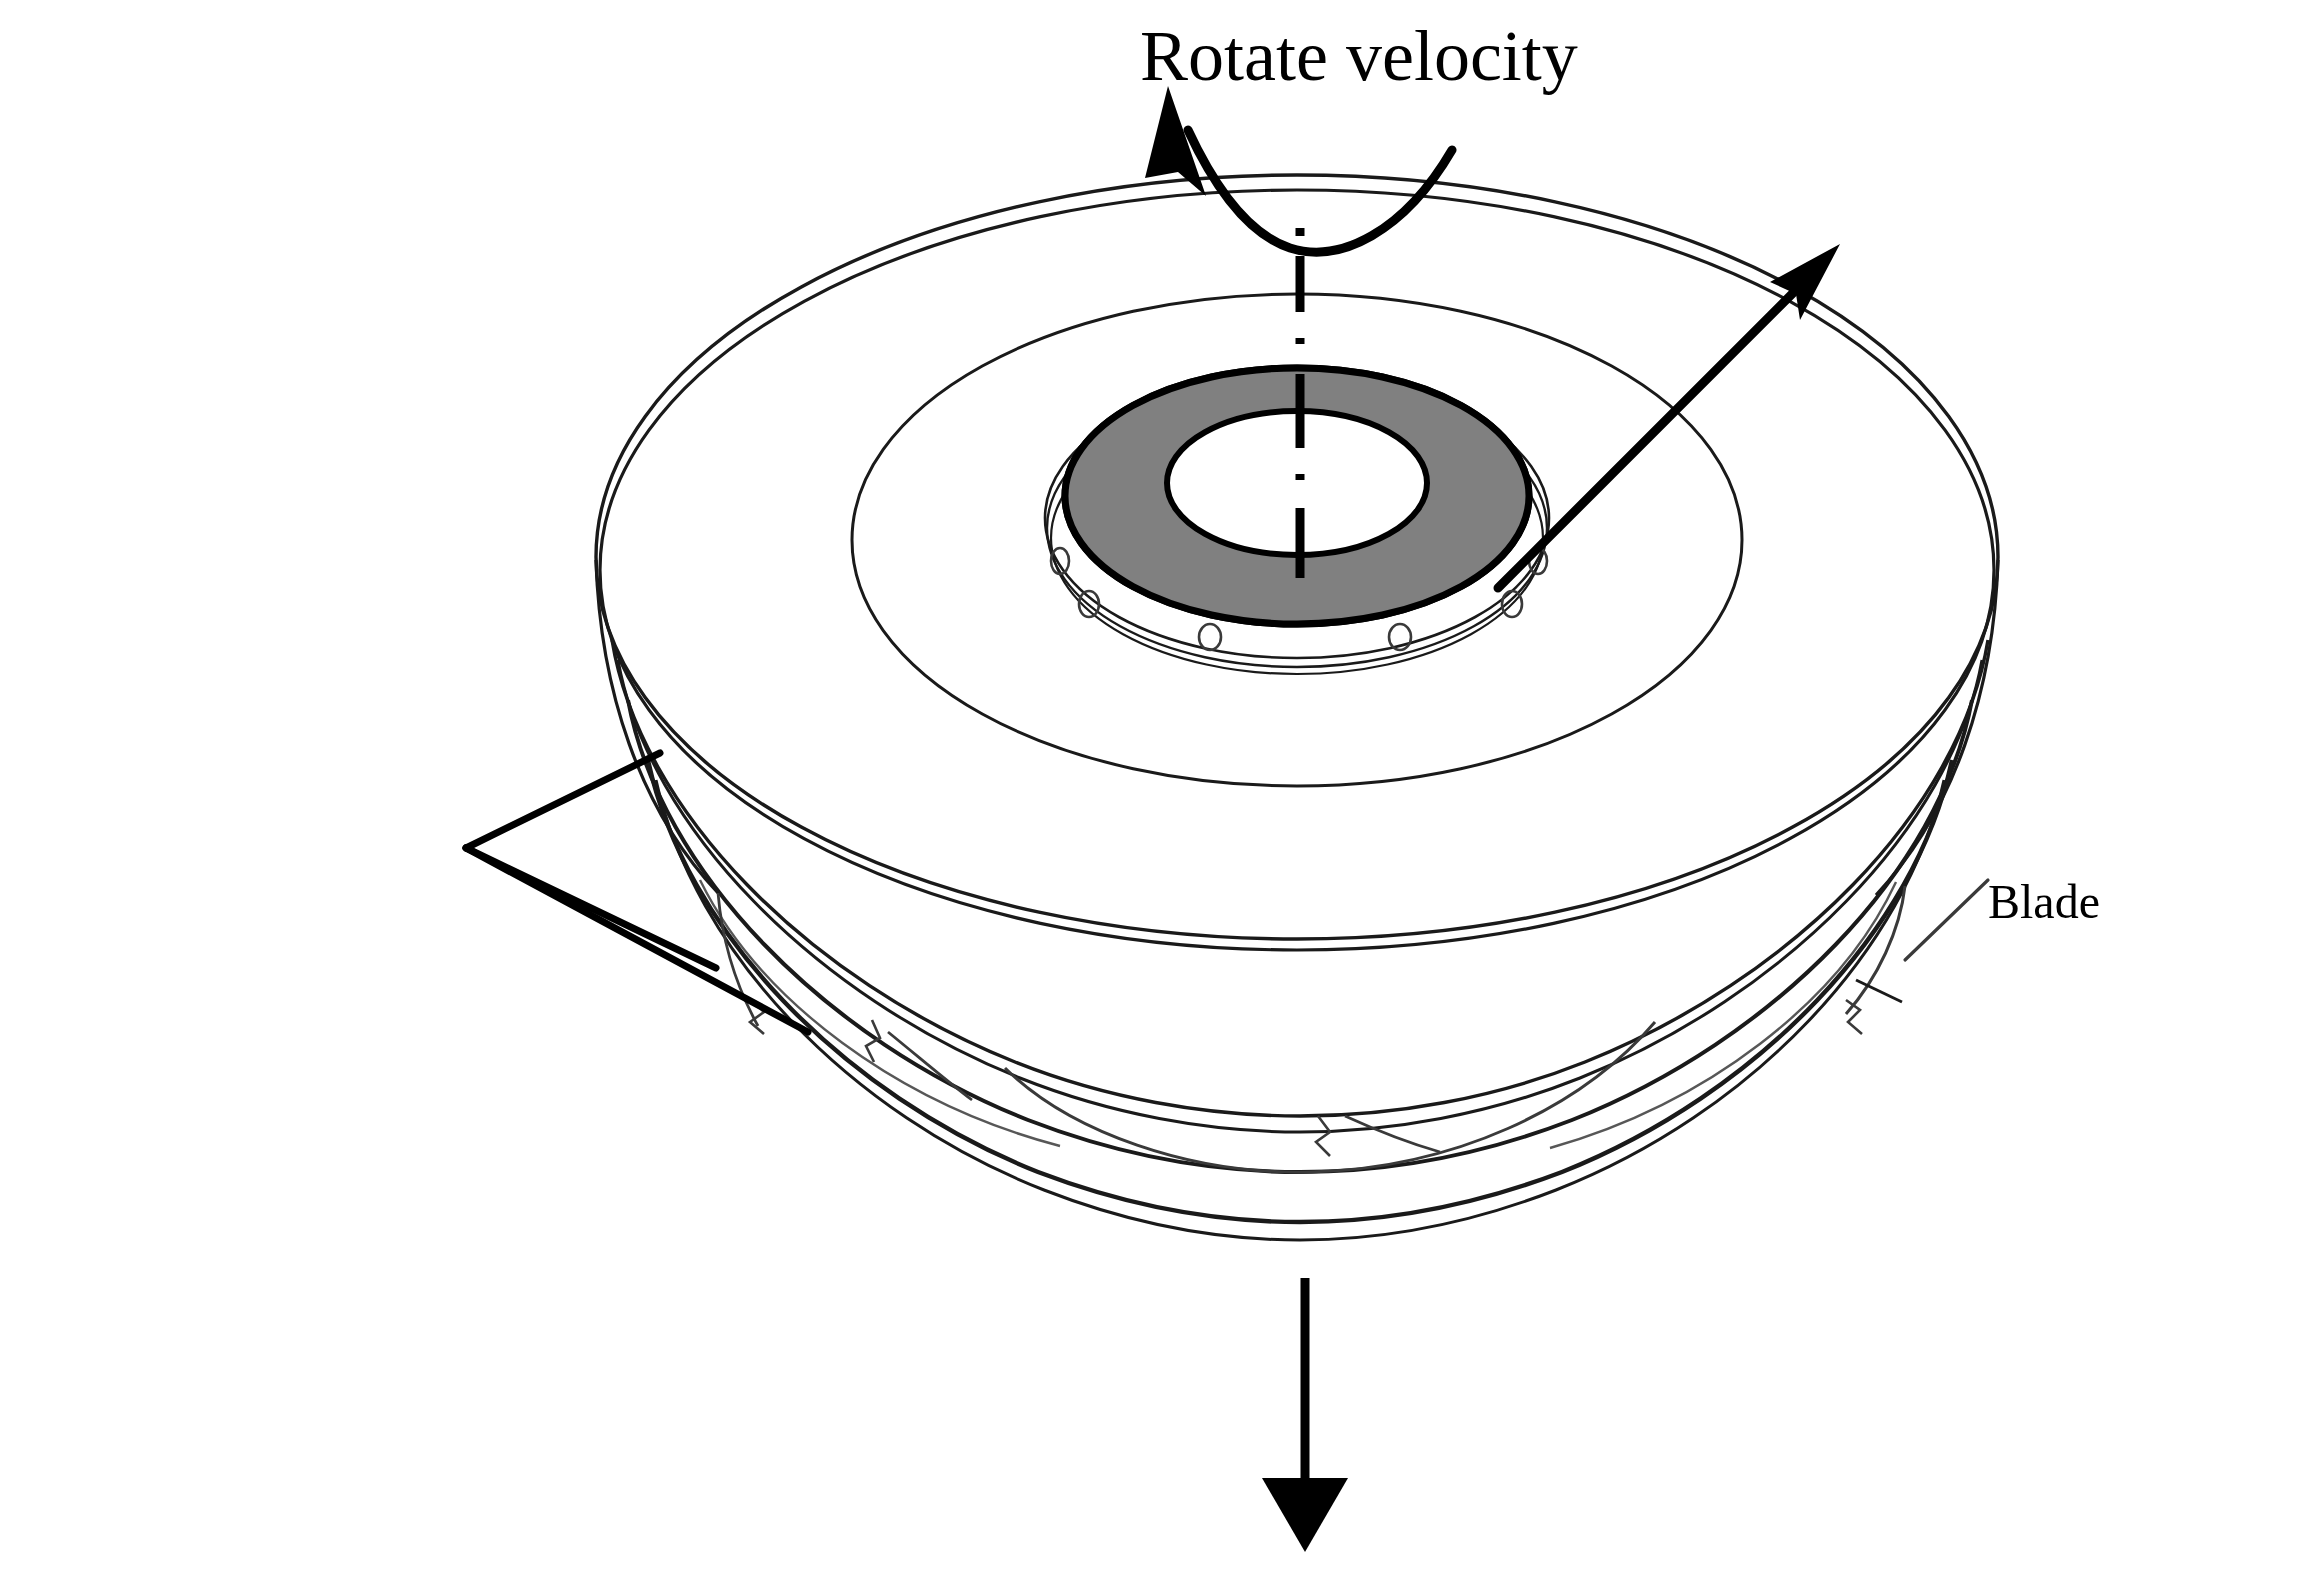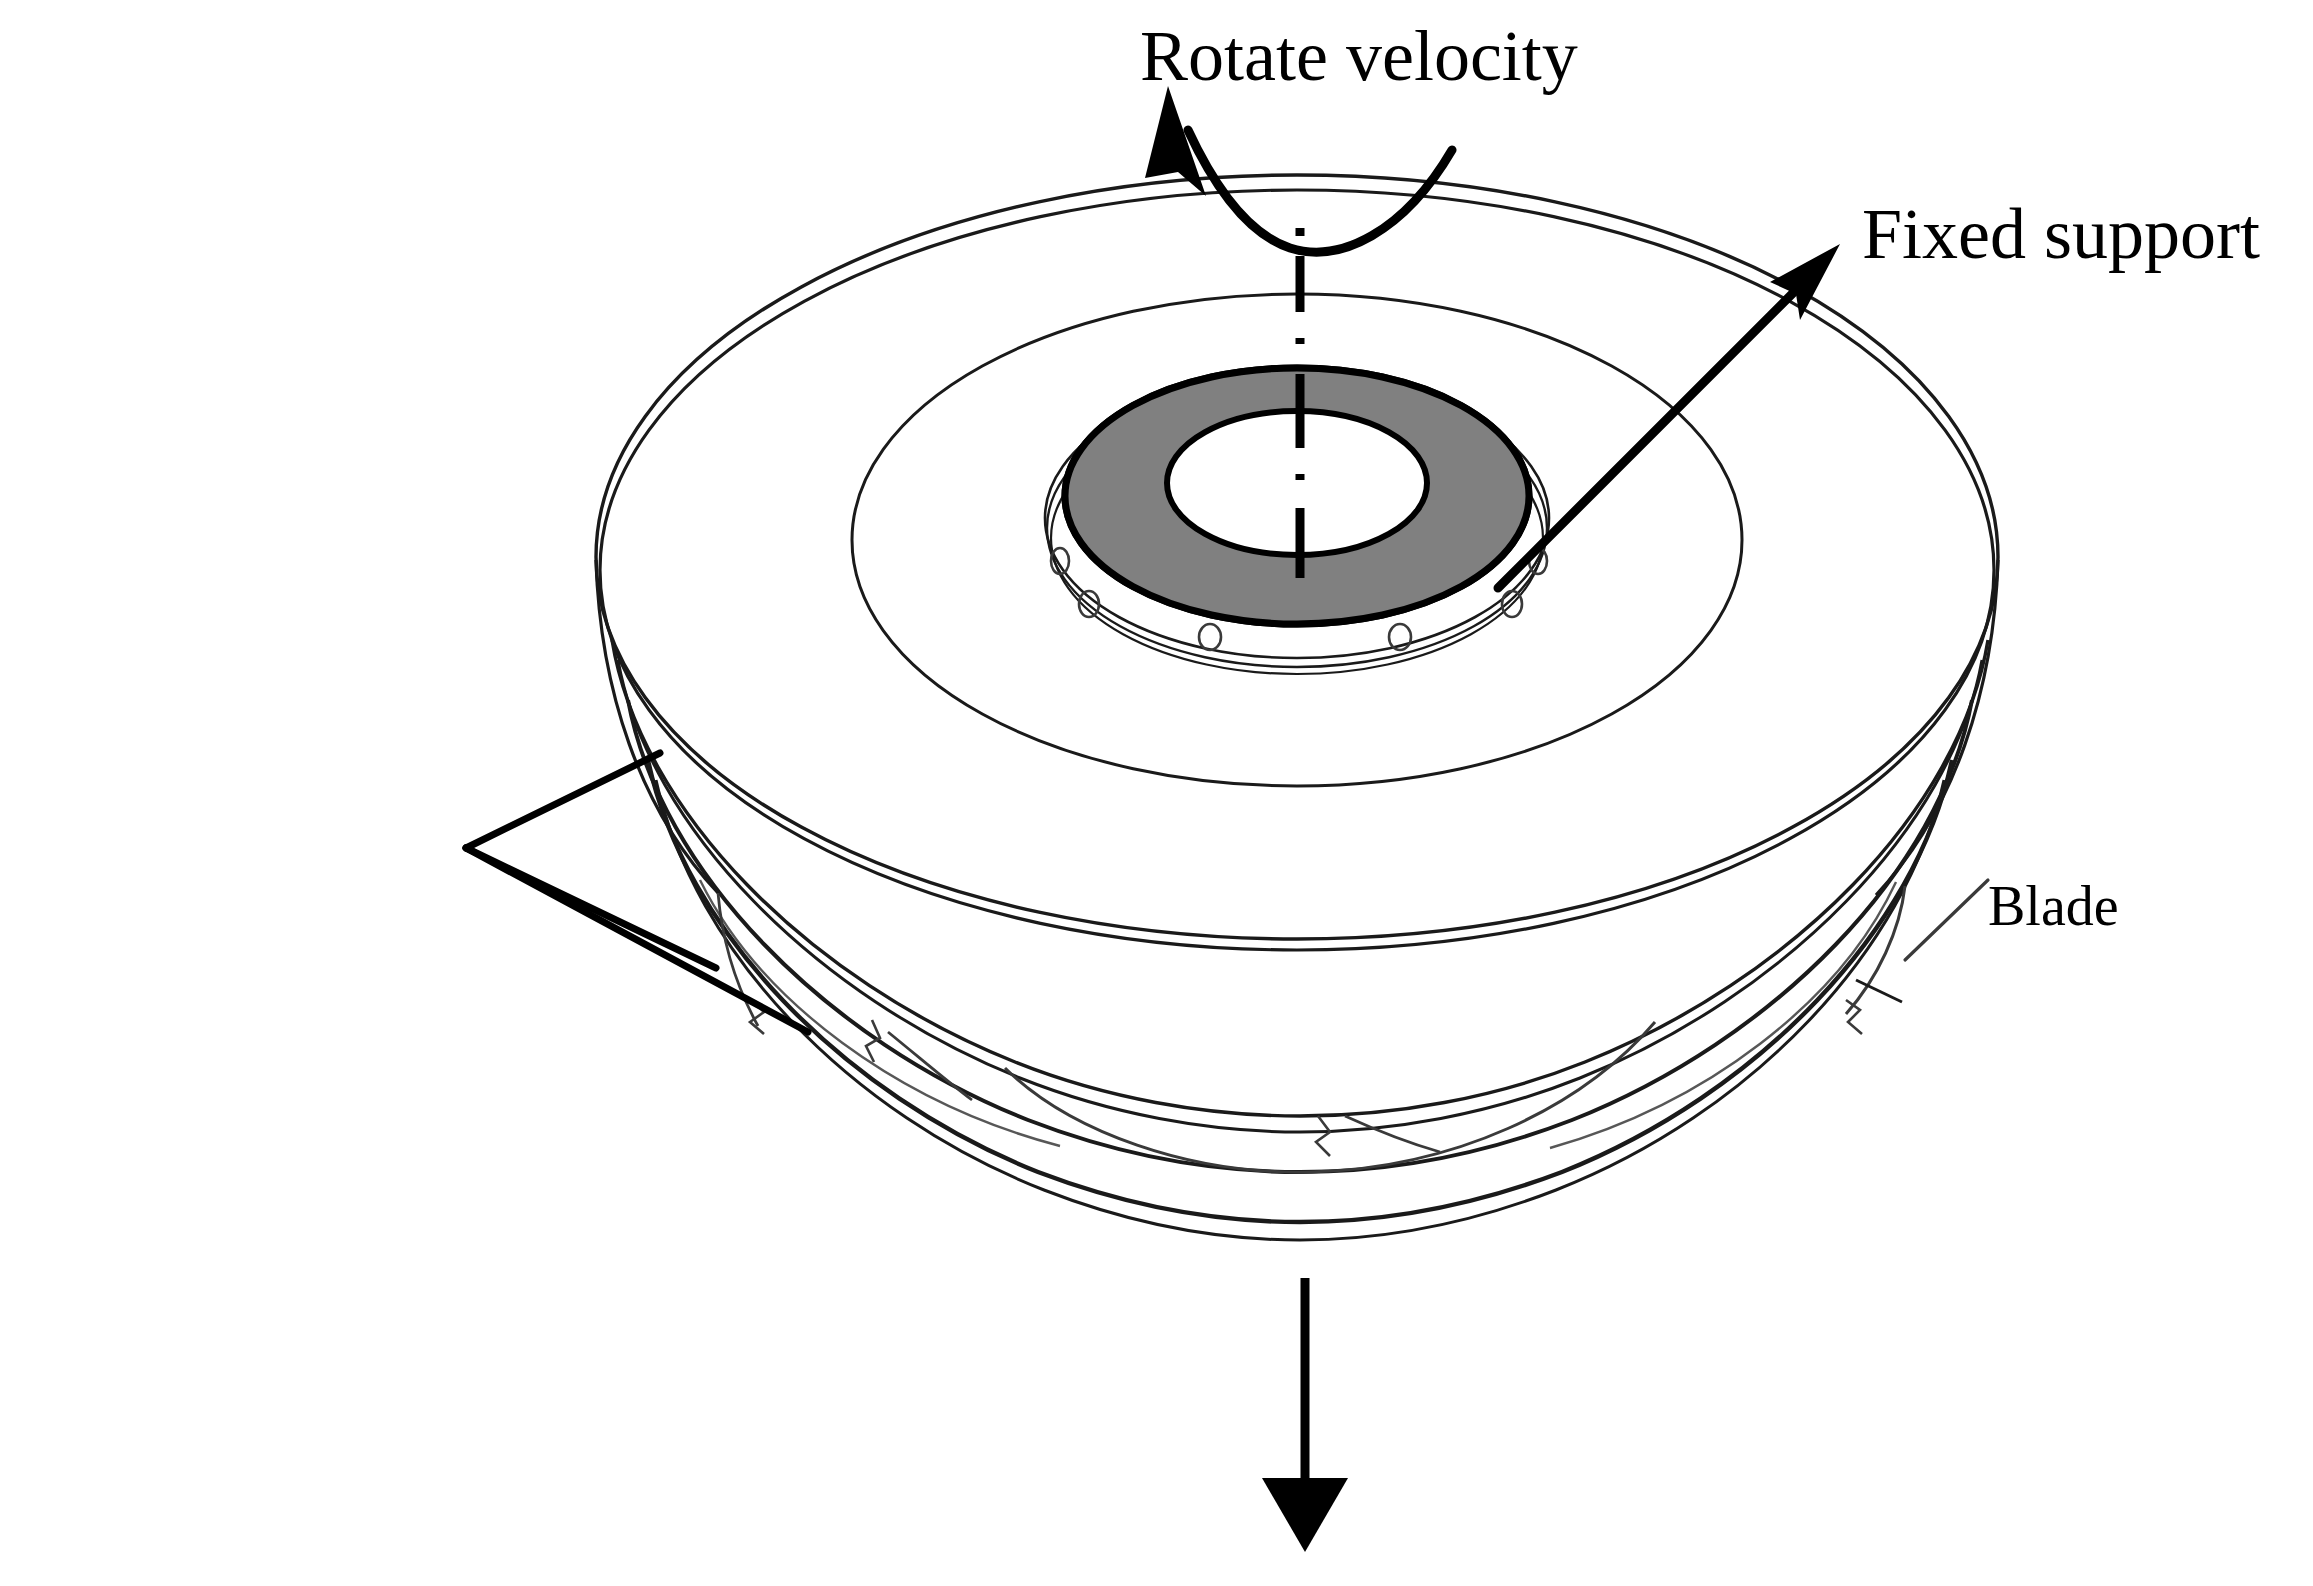--- a/index.html
+++ b/index.html
@@ -48,21 +48,21 @@
     font-size: 72px;
   }
   #label-fsi-interface {
     left: 38px;
     top: 820px;
     font-size: 72px;
   }
   #label-blade {
     left: 1988px;
     top: 878px;
-    font-size: 56px;
+    font-size: 48px;
     text-align: center;
   }
   #label-gravity {
     left: 1400px;
     top: 1322px;
     font-size: 72px;
   }
 </style>
 </head>
 <body>
@@ -227,19 +227,18 @@
 
     <g>
       <line x1="1305" y1="1278" x2="1305" y2="1490" stroke="#000000" stroke-width="9" stroke-linecap="butt"></line>
       <polygon points="1305,1552 1262,1478 1348,1478" fill="#000000"></polygon>
     </g>
 
   </svg>
 
   <div class="label" id="label-rotate-velocity">Rotate velocity</div>
 
-  <div class="label" id="label-fixed-support">Fixed support</div>
 
 
   <div class="label" id="label-blade">Blade</div>
 
 
 </div>
 
 </body></html>

